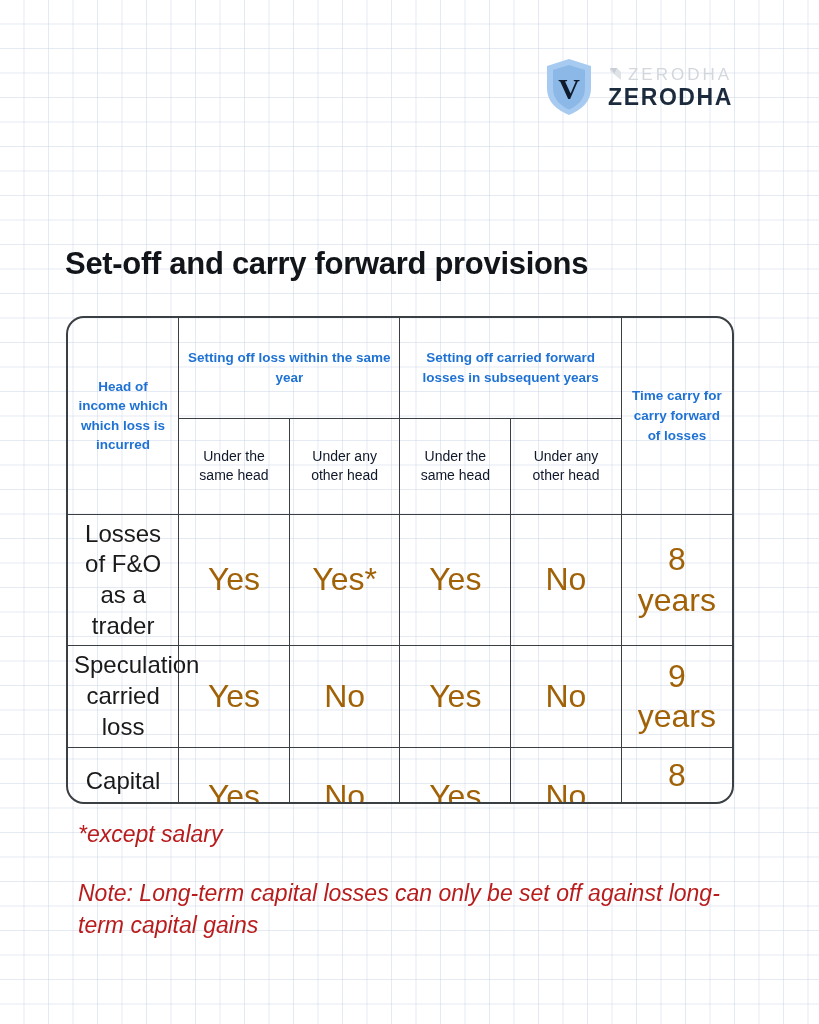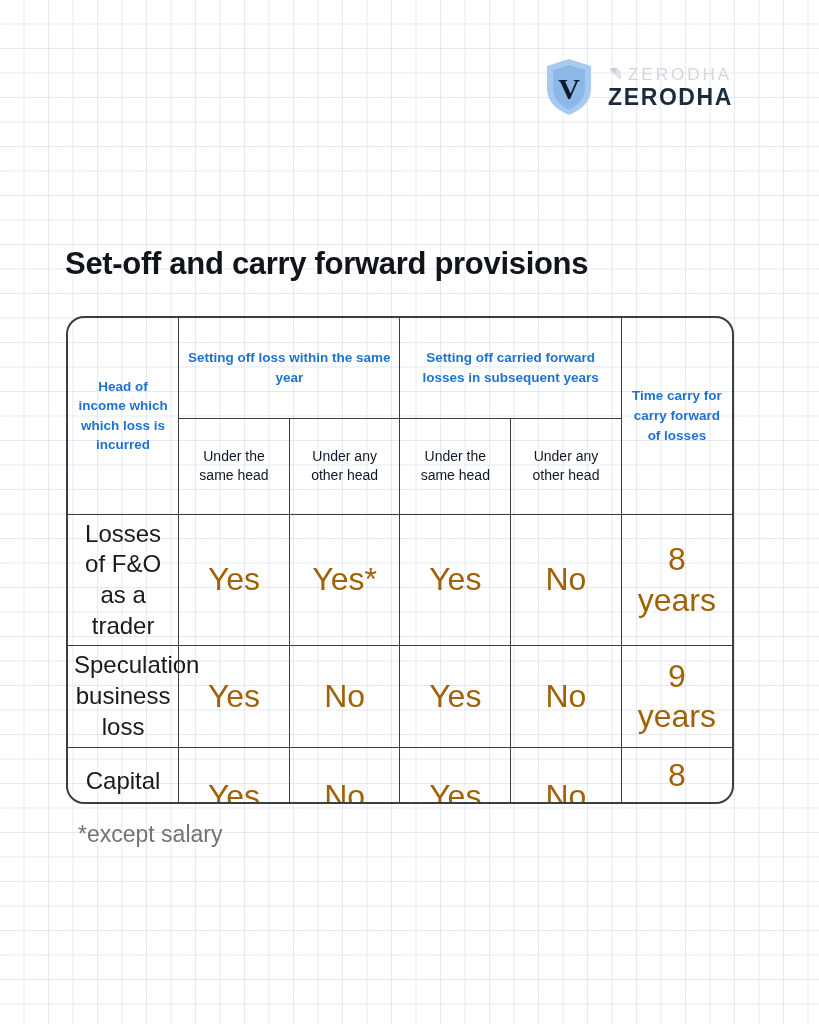--- a/index.html
+++ b/index.html
@@ -139,21 +139,22 @@
   }
 
   
   .footnotes {
     position: absolute;
     left: 78px;
     top: 818px;
     width: 660px;
   }
   .foot-note {
-    color: #737373;
+    font-style: italic;
+    color: #b91c1c;
     font-size: 23px;
     line-height: 1.42;
   }
   .foot-note.first { margin-bottom: 26px; }
 </style>
 </head>
 <body>
 
 <div class="brand">
   <span class="shield">
@@ -198,21 +199,21 @@
       <tr>
         <td class="cell-body cell-head">Losses of F&amp;O as a trader</td>
         <td class="cell-body">Yes</td>
         <td class="cell-body">Yes*</td>
         <td class="cell-body">Yes</td>
         <td class="cell-body">No</td>
         <td class="cell-body">8 years</td>
       </tr>
 
       <tr>
-        <td class="cell-body cell-head">Speculation business loss</td>
+        <td class="cell-body cell-head">Speculation carried loss</td>
         <td class="cell-body">Yes</td>
         <td class="cell-body">No</td>
         <td class="cell-body">Yes</td>
         <td class="cell-body">No</td>
         <td class="cell-body">9 years</td>
       </tr>
 
       <tr>
         <td class="cell-body cell-head">Capital loss</td>
         <td class="cell-body">Yes</td>
@@ -220,13 +221,14 @@
         <td class="cell-body">Yes</td>
         <td class="cell-body">No</td>
         <td class="cell-body">8 years</td>
       </tr>
     </tbody>
   </table>
 </div>
 
 <div class="footnotes">
   <div class="foot-note first">*except salary</div>
+  <div class="foot-note">Note: Long-term capital losses can only be set off against long-term capital gains</div>
 </div>
 
 </body></html>

